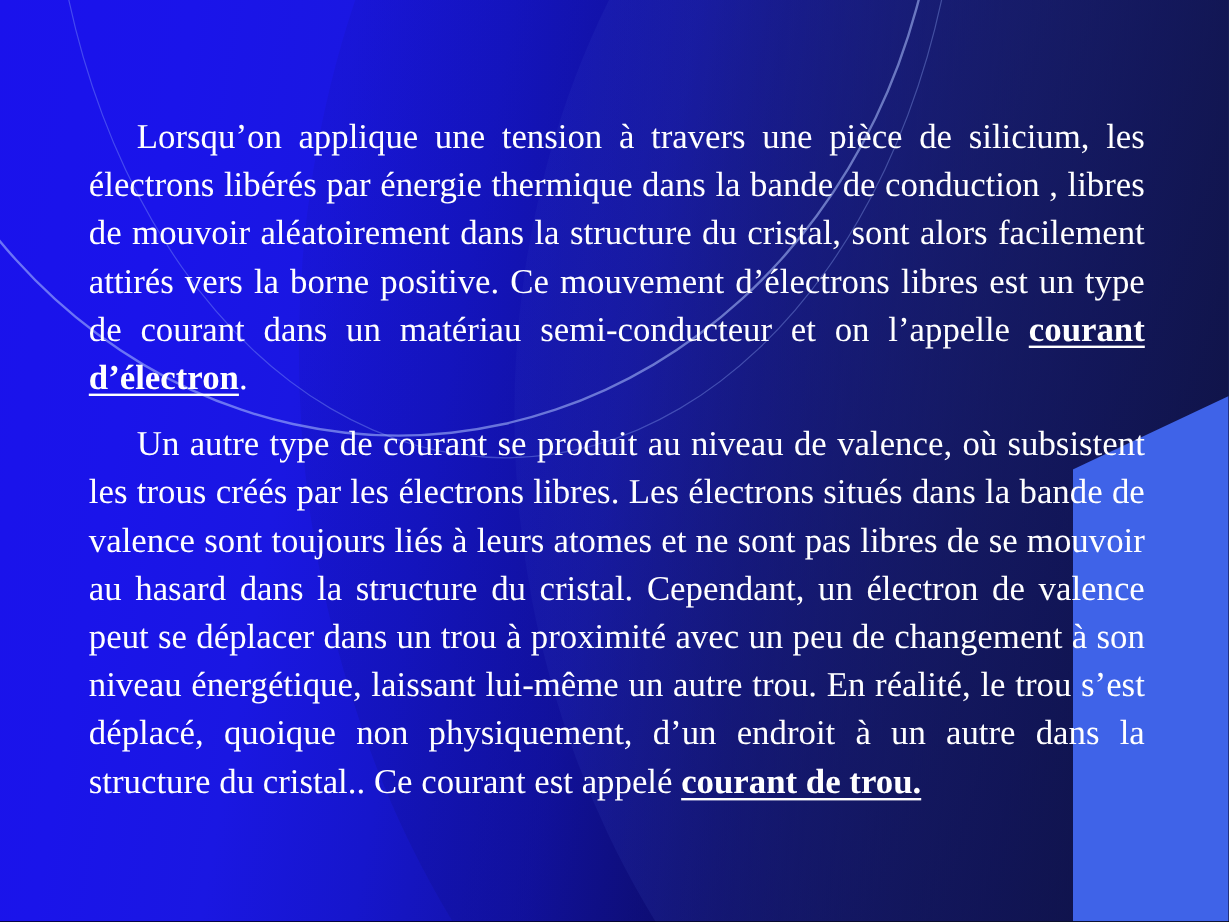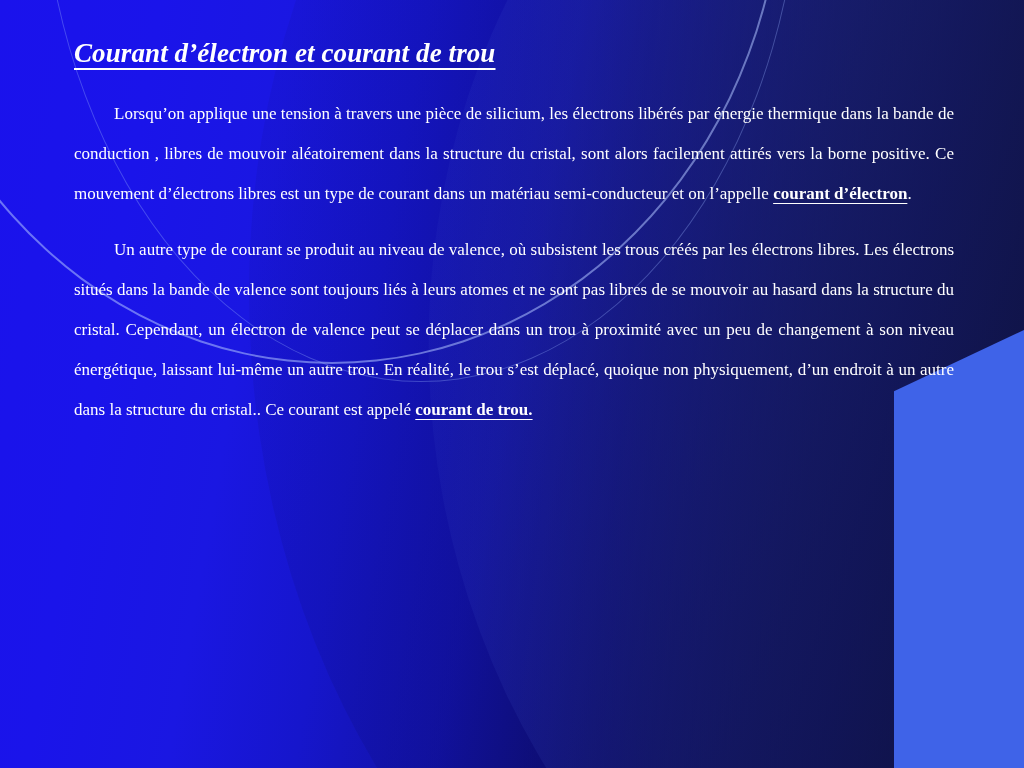--- a/index.html
+++ b/index.html
@@ -112,21 +112,21 @@
     letter-spacing: 0.1px;
     white-space: nowrap;
   }
 
   .body-block {
     position: absolute;
     left: 74px;
     top: 94px;
     width: 880px;
     color: #ffffff;
-    font-size: 17px;
+    font-size: 29px;
     line-height: 40.2px;
   }
 
   .para {
     text-align: justify;
     text-justify: inter-word;
     margin: 0 0 15px 0;
     text-indent: 40px;
   }
   .para:last-child { margin-bottom: 0; margin-top: 10px; }
@@ -147,21 +147,20 @@
   <div class="bg-layer">
     <div class="swoosh-curve"></div>
     <div class="swoosh-mask"></div>
     <div class="swoosh-bright"></div>
     <div class="arc-line"></div>
     <div class="arc-line2"></div>
   </div>
 
   <div class="content">
 
-    <div class="slide-title">Courant d’électron et courant de trou</div>
 
     <div class="body-block">
       <p class="para"><span>Lorsqu’on applique une tension à travers une pièce de silicium, les électrons libérés par  énergie thermique dans la bande de conduction , libres de mouvoir aléatoirement dans la structure du cristal, sont alors facilement attirés vers la borne positive. Ce mouvement d’électrons libres est un type de courant dans un matériau semi-conducteur et on l’appelle </span><span class="bold-ul">courant d’électron</span><span>.</span></p>
       <p class="para"><span>Un autre type de courant se produit au niveau de valence, où subsistent les trous créés par les électrons libres. Les électrons situés dans la bande de valence sont toujours liés à leurs atomes et ne sont pas libres de se mouvoir au hasard dans la structure du cristal. Cependant, un électron de valence peut se déplacer dans un trou à proximité avec un peu de changement à son niveau énergétique, laissant lui-même un autre trou. En réalité, le trou s’est déplacé, quoique non physiquement,  d’un endroit à un autre dans la structure du cristal.. Ce courant est appelé </span><span class="bold-ul">courant de trou.</span></p>
     </div>
 
   </div>
 </div>
 
 </body></html>

